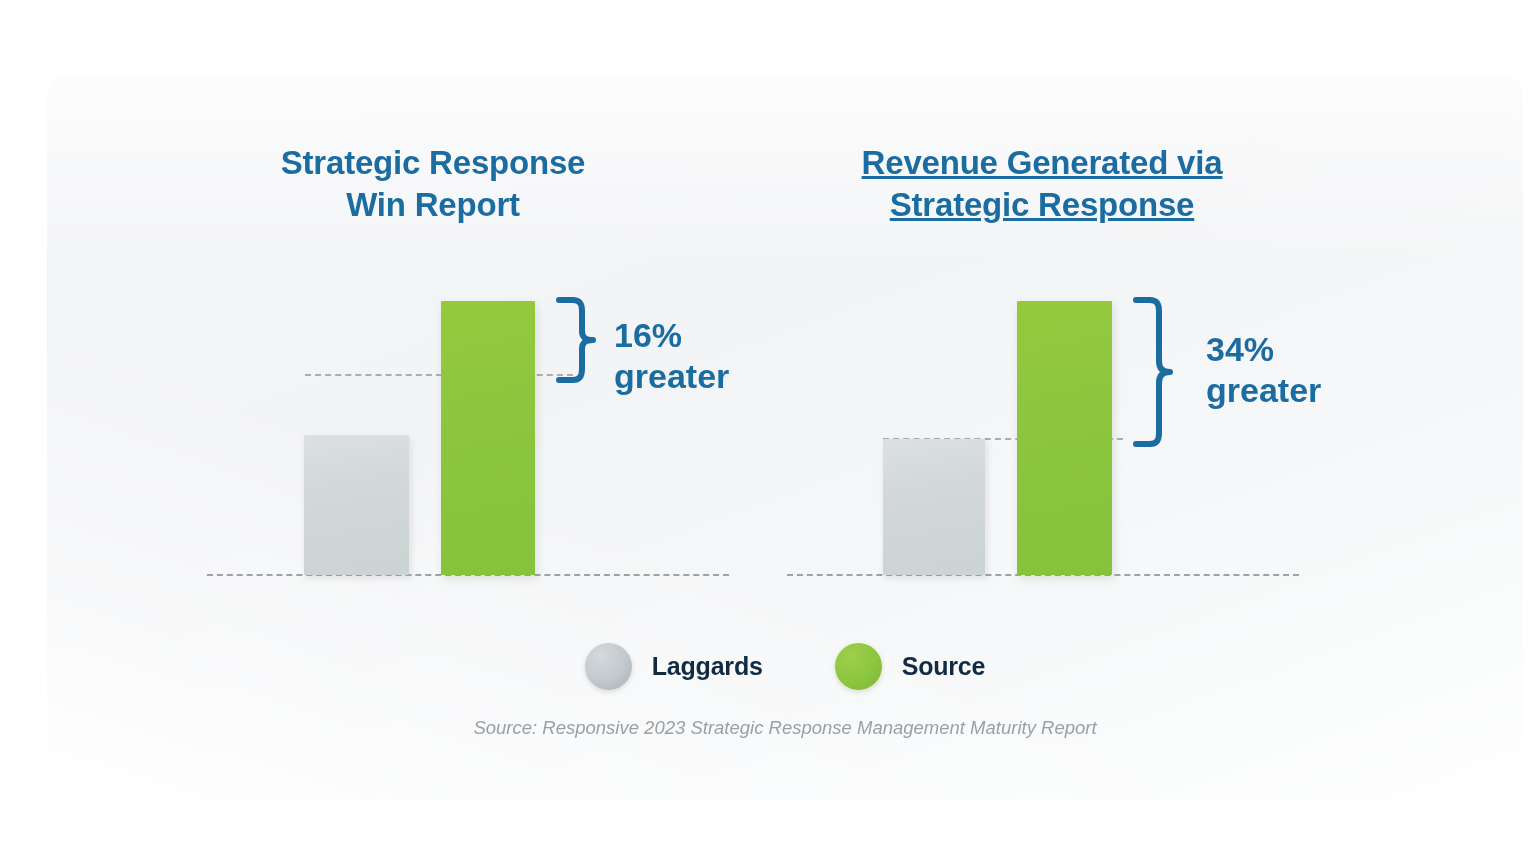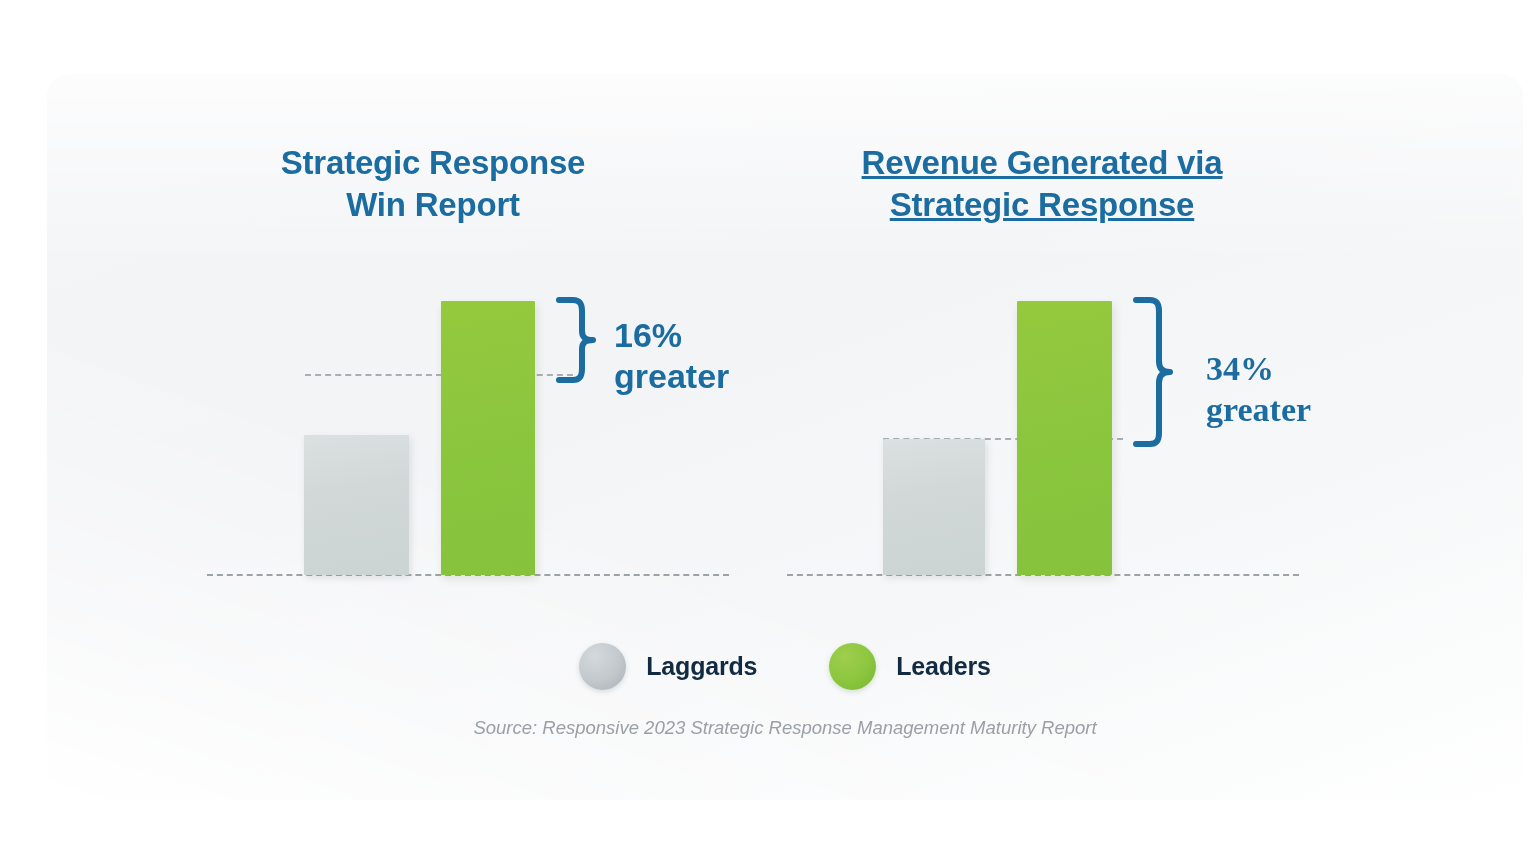--- a/index.html
+++ b/index.html
@@ -203,32 +203,32 @@
     <div class="bar laggard" style="left:866px; top:439px; width:102px; height:136px;"></div>
 
     <div class="bar leader" style="left:1000px; top:301px; width:95px; height:274px;"></div>
 
     <div class="brace" style="left:1113px; top:296px;">
       <svg width="44" height="152" viewBox="0 0 44 152" fill="none">
         <path d="M6 4 H20 C27 4 29 8 29 15 V65 C29 72 32 76 40 76 C32 76 29 80 29 87 V137 C29 144 27 148 20 148 H6" stroke="#1B6CA0" stroke-width="6" stroke-linecap="round" stroke-linejoin="round" fill="none"></path>
       </svg>
     </div>
 
-    <div class="callout" style="left:1189px; top:348px;font-family:Liberation Serif, serif;">
+    <div class="callout" style="left:1189px; top:329px;">
       <span class="cline">34%</span>
       <span class="cline">greater</span>
     </div>
   </div>
 
   <div class="legend">
     <div class="legend-item">
       <span class="swatch laggard"></span>
       <span class="legend-label">Laggards</span>
     </div>
     <div class="legend-item">
       <span class="swatch leader"></span>
-      <span class="legend-label">Leaders</span>
+      <span class="legend-label">Source</span>
     </div>
   </div>
 
   <div class="source">Source: Responsive 2023 Strategic Response Management Maturity Report</div>
 
 </div>
 
 </body></html>

